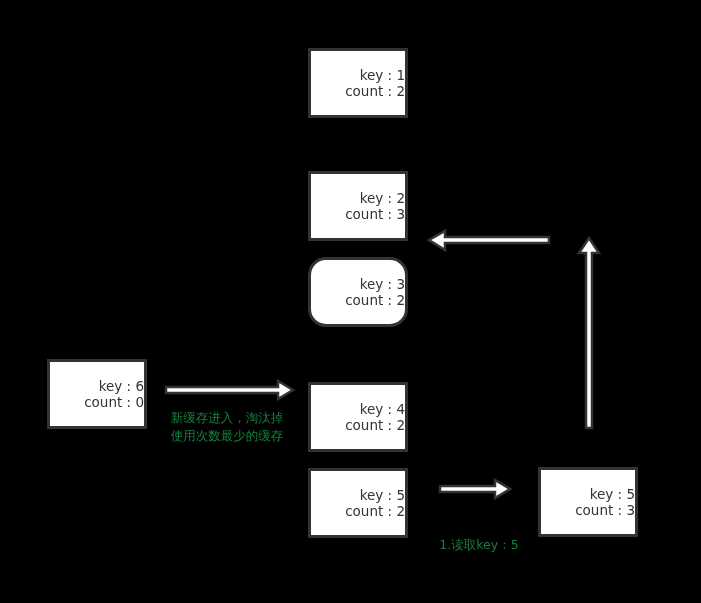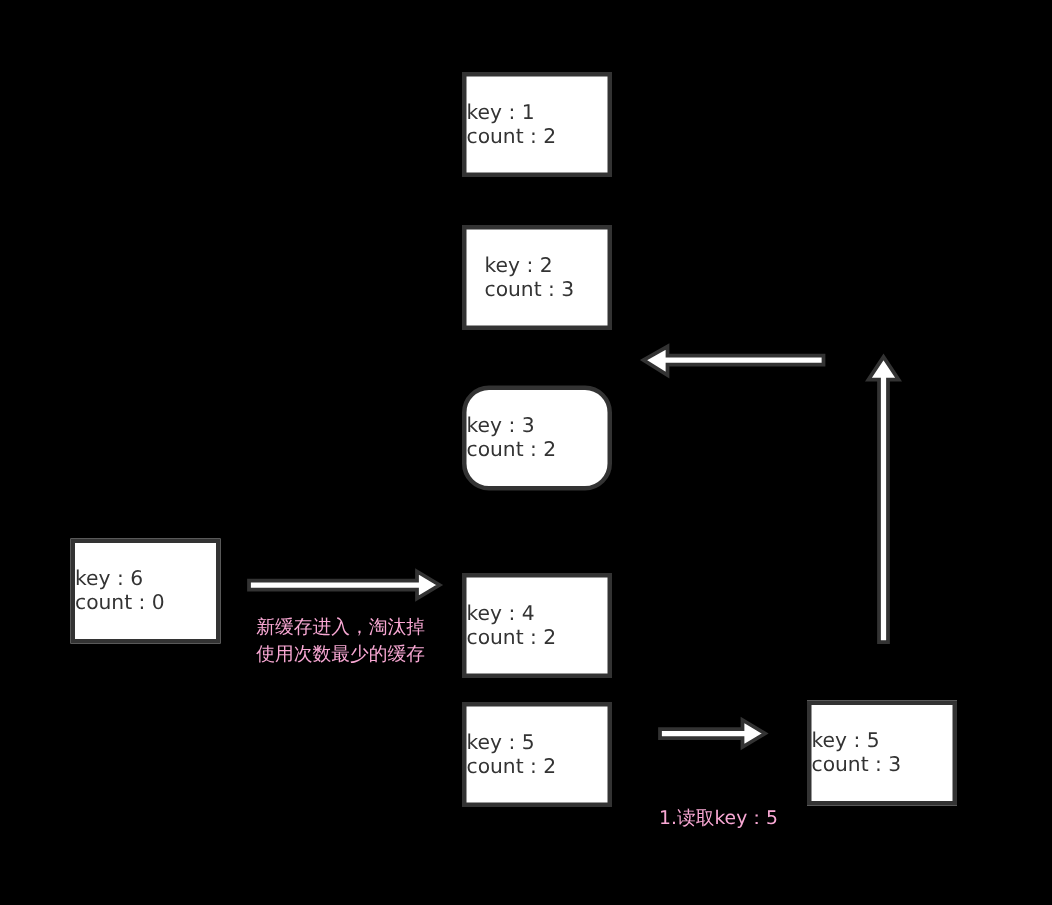--- a/index.html
+++ b/index.html
@@ -31,38 +31,38 @@
   .node {
     position: absolute;
     width: 100px;
     height: 70px;
     background: #ffffff;
     border: 3px solid #333333;
     box-sizing: border-box;
     display: flex;
     flex-direction: column;
     justify-content: center;
-    align-items: flex-start;
+    align-items: flex-end;
     color: #333333;
     font-size: 13.5px;
     line-height: 16px;
     white-space: nowrap;
   }
   .label {
     position: absolute;
-    color: #f9a8d4;
+    color: #15803d;
     font-size: 12.5px;
     line-height: 18px;
     text-align: center;
     white-space: nowrap;
   }
   .label div { white-space: nowrap; }
 
   .node-key1 { left: 308px; top: 48px;  }
-  .node-key2 { left: 308px; top: 150px; padding-left: 12px; }
+  .node-key2 { left: 308px; top: 171px; padding-left: 12px; }
   .node-key3 { left: 308px; top: 257px; border-radius: 18px; }
   .node-key4 { left: 308px; top: 363px; margin-top: 19px; }
   .node-key5 { left: 308px; top: 468px; }
   .node-key6 { left: 47px;  top: 359px; }
   .node-key5-after { left: 538px; top: 467px; }
 
   .label-evict { left: 157px; top: 409px; width: 140px; }
   .label-read  { left: 414px; top: 504px; width: 130px; margin-top: 32px; }
 </style>
 </head>

